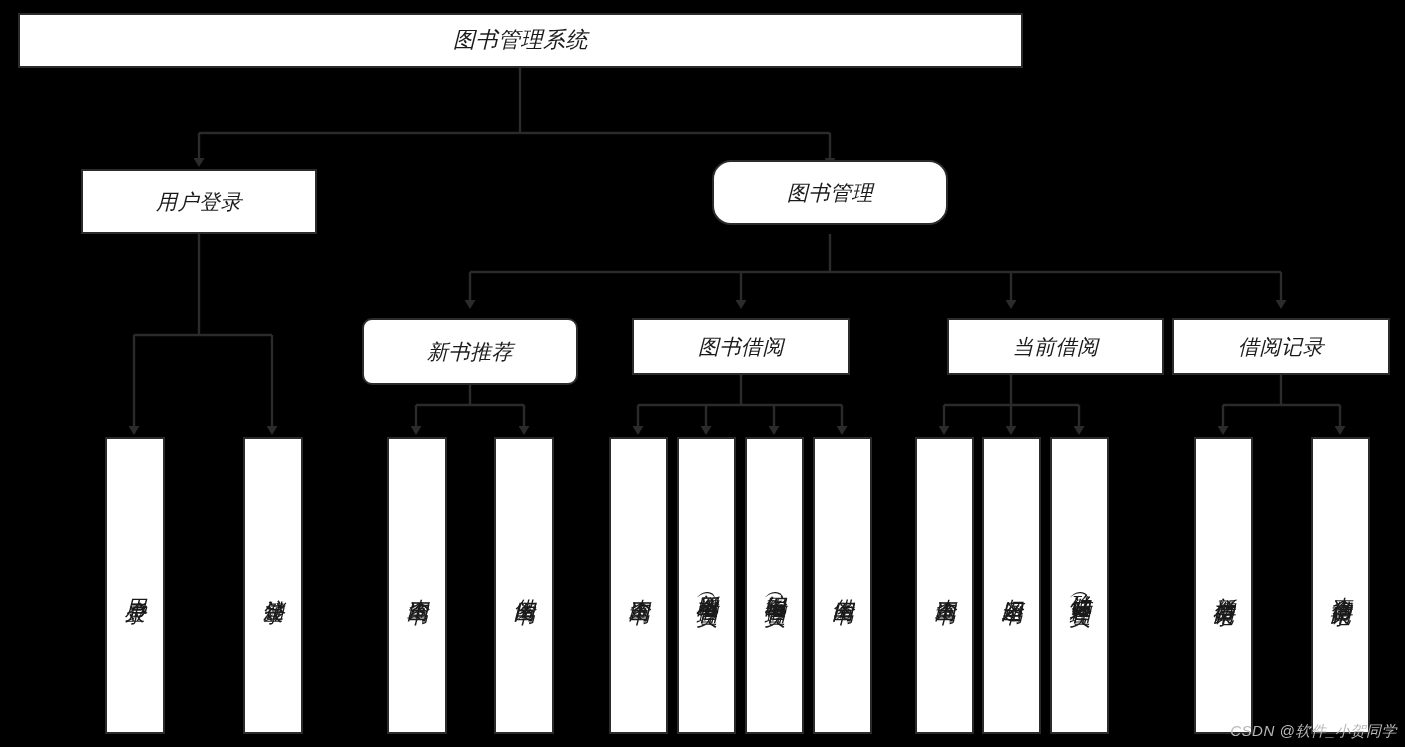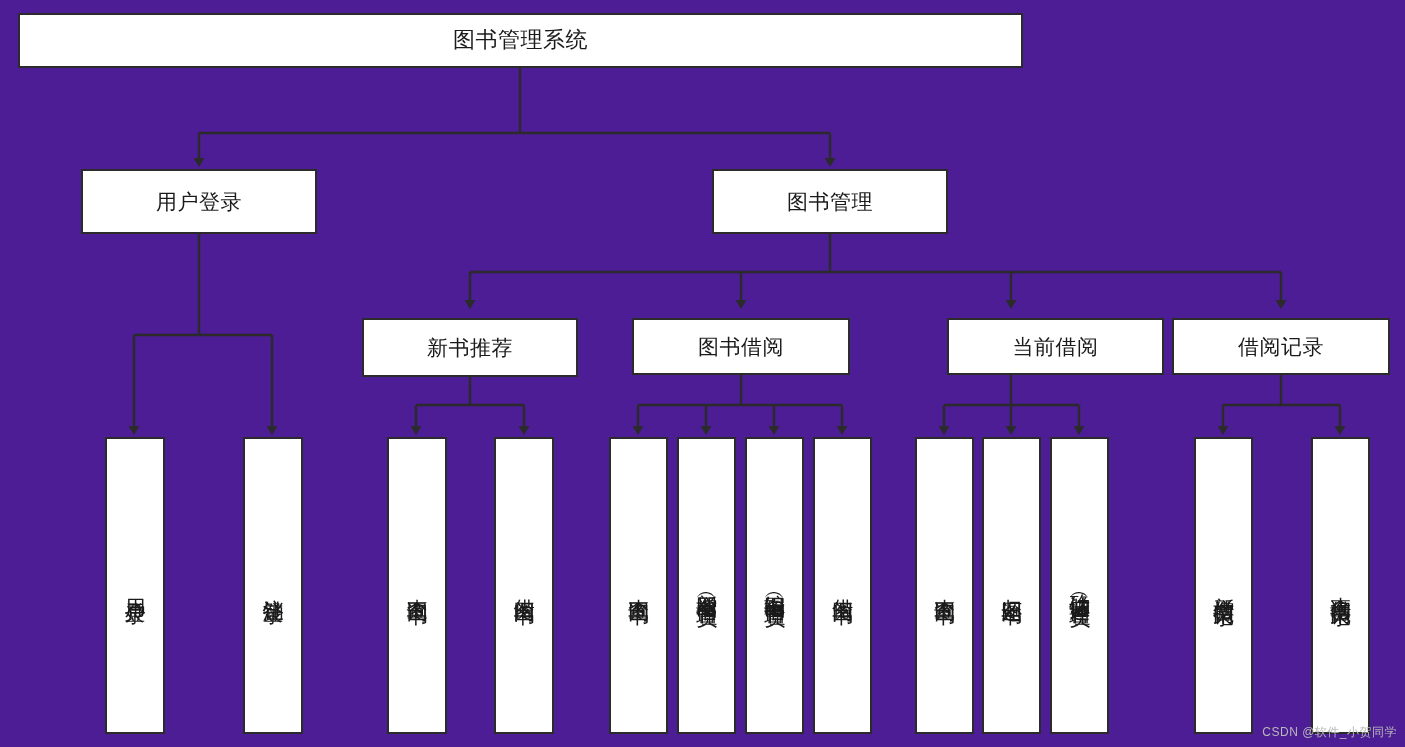--- a/index.html
+++ b/index.html
@@ -7,22 +7,23 @@
     padding: 0;
     background: #ffffff;
   }
   body {
     font-family: "Liberation Sans", "DejaVu Sans", sans-serif;
   }
   #canvas {
     position: relative;
     width: 1405px;
     height: 747px;
-    background: #4c1d95;
+    background: #000000;
     overflow: hidden;
+    font-style: italic;
   }
   #edges {
     position: absolute;
     left: 0;
     top: 0;
     width: 1405px;
     height: 747px;
     pointer-events: none;
   }
   .node {
@@ -56,21 +57,21 @@
     display: block;
     max-height: 100%;
   }
   .node.root {
     font-size: 22px;
   }
   #watermark {
     position: absolute;
     right: 8px;
     bottom: 6px;
-    font-size: 12px;
+    font-size: 15px;
     color: #b8b8b8;
     letter-spacing: 0.5px;
     white-space: nowrap;
     z-index: 5;
     margin-top: 9px;
   }
 </style>
 </head>
 <body>
 
@@ -127,25 +128,25 @@
     </g>
   </svg>
 
   <div class="node horizontal root" style="left:18px; top:13px; width:1005px; height:55px;">
     <span class="label">图书管理系统</span>
   </div>
 
   <div class="node horizontal" style="left:81px; top:169px; width:236px; height:65px;">
     <span class="label">用户登录</span>
   </div>
-  <div class="node horizontal" style="left:712px; top:169px; width:236px; height:65px;">
+  <div class="node horizontal" style="left:712px; top:160px; width:236px; height:65px;border-radius:19px;">
     <span class="label">图书管理</span>
   </div>
 
-  <div class="node horizontal" style="left:362px; top:318px; width:216px; height:59px;">
+  <div class="node horizontal" style="left:362px; top:318px; width:216px; height:67px;border-radius:10px;">
     <span class="label">新书推荐</span>
   </div>
   <div class="node horizontal" style="left:632px; top:318px; width:218px; height:57px;justify-content:center;">
     <span class="label">图书借阅</span>
   </div>
   <div class="node horizontal" style="left:903px; top:318px; width:217px; height:57px;margin-left:44px;">
     <span class="label">当前借阅</span>
   </div>
   <div class="node horizontal" style="left:1172px; top:318px; width:218px; height:57px;">
     <span class="label">借阅记录</span>

